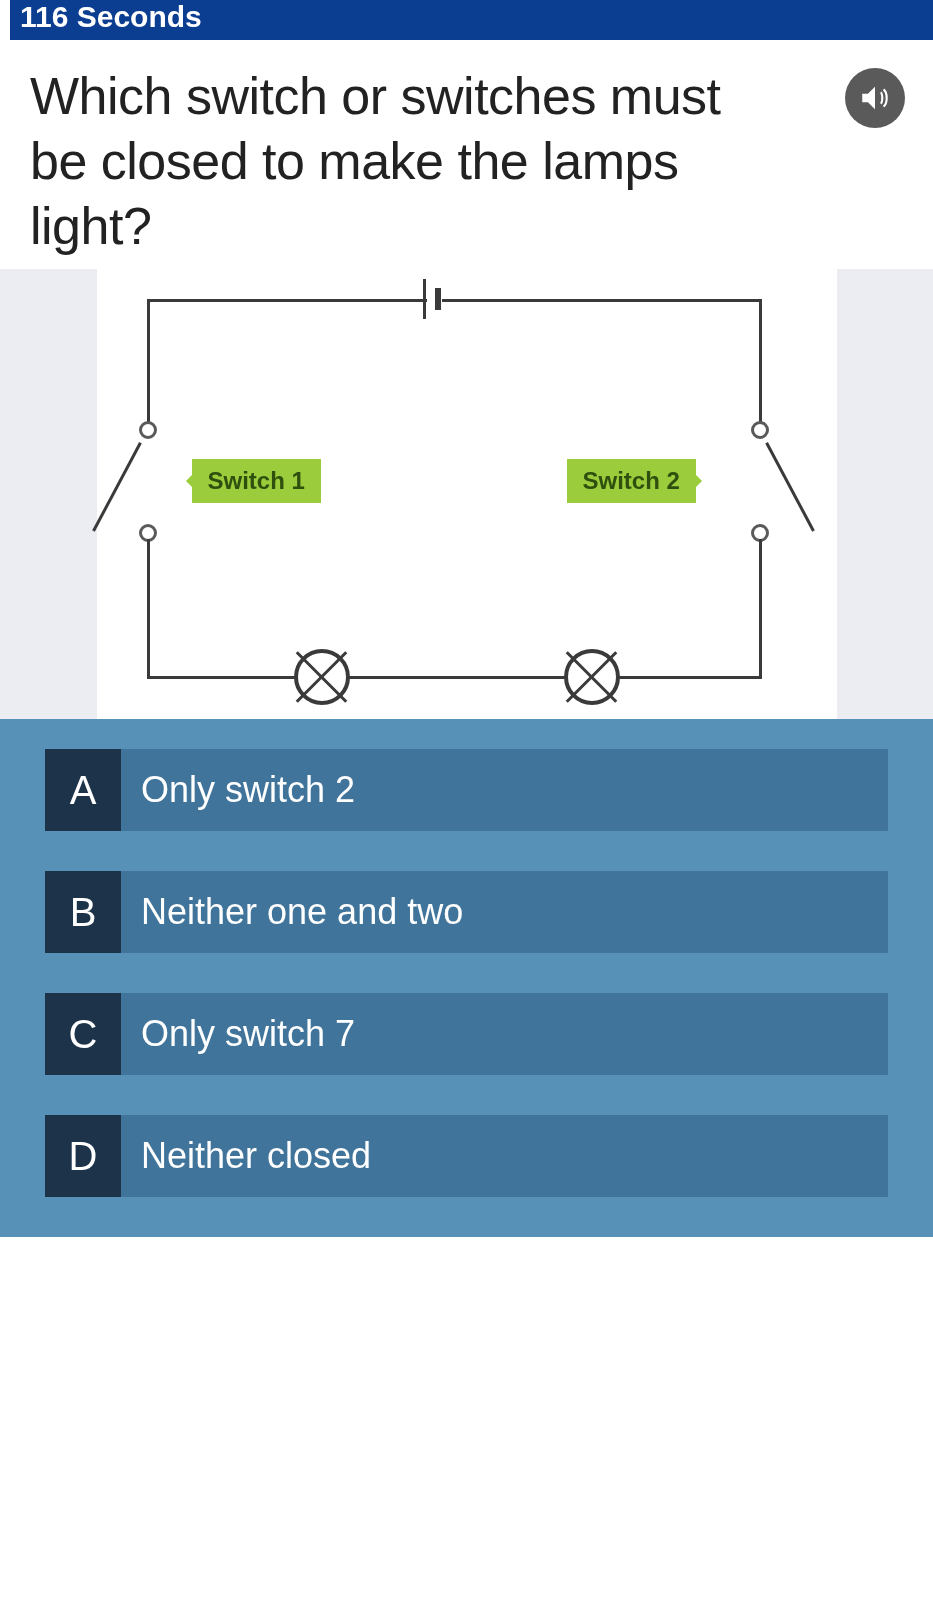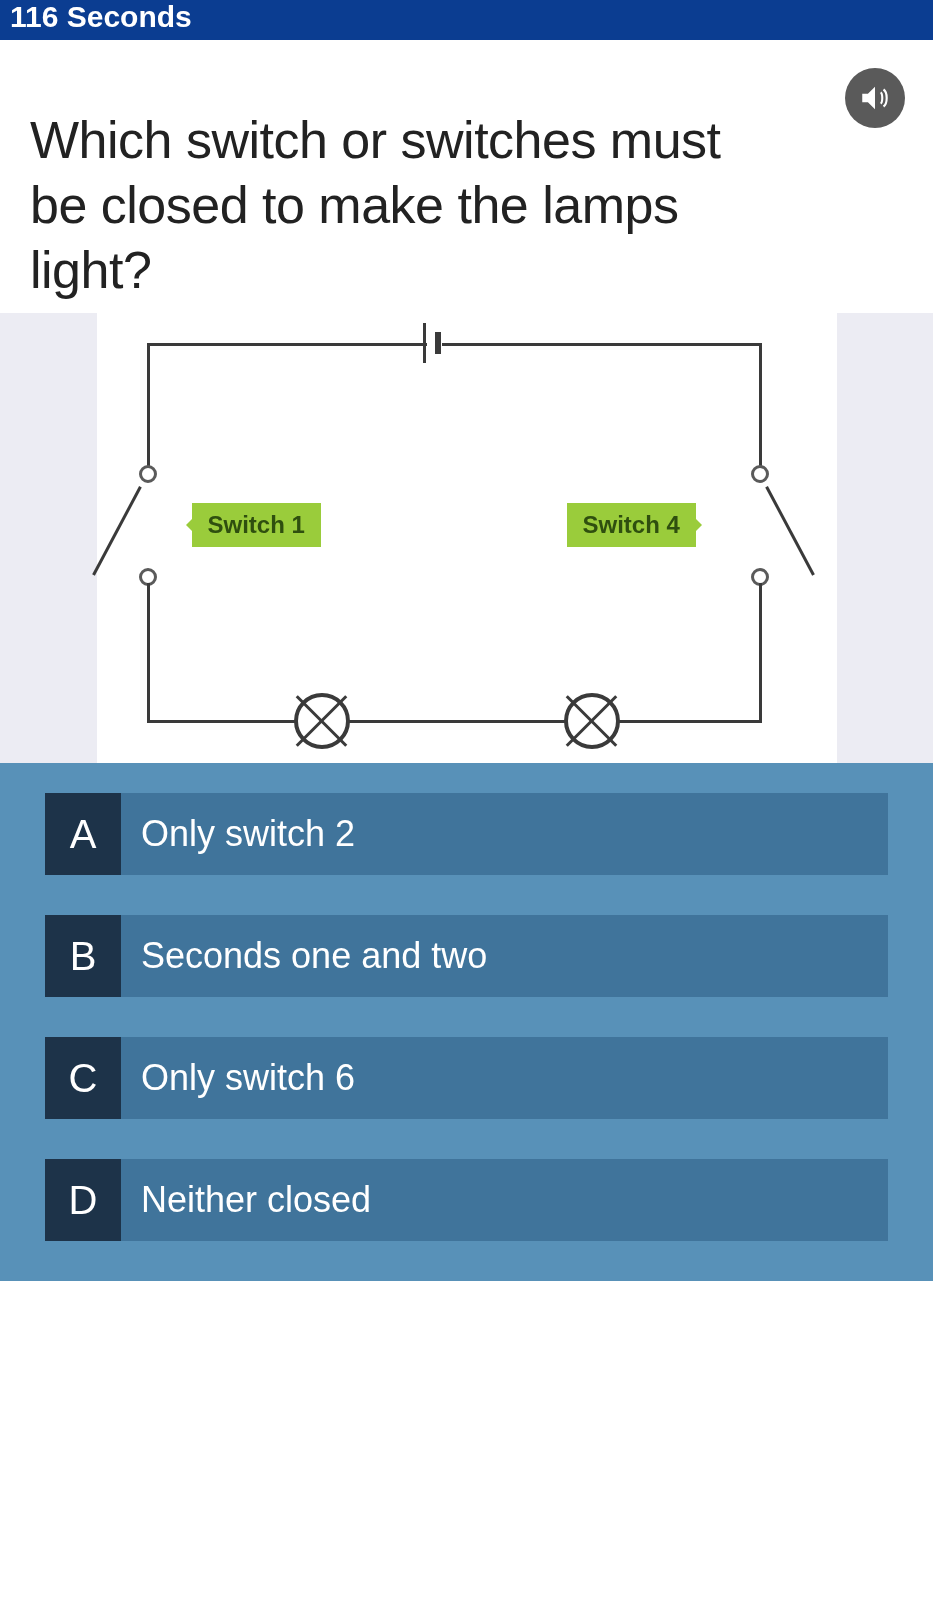--- a/index.html
+++ b/index.html
@@ -9,34 +9,34 @@
       background: #fff;
     }
     .timer-bar {
       background: #0b3d91;
       color: #fff;
       padding: 0 10px 6px 10px;
       font-size: 30px;
       font-weight: 600;
       display: flex;
       align-items: flex-start;
+      margin-left: 10px;
     }
     .question-area {
       background: #fff;
       padding: 24px 30px 10px 30px;
       position: relative;
     }
     .question-text {
       font-size: 52px;
       font-weight: 300;
       color: #222;
       line-height: 1.25;
       letter-spacing: -0.5px;
       max-width: 700px;
-      margin-top: 44px;
     }
     .sound-button {
       position: absolute;
       top: 28px;
       right: 28px;
       width: 60px;
       height: 60px;
       border-radius: 50%;
       background: #5a5a5a;
       display: flex;
@@ -177,34 +177,34 @@
     <div class="node node-r1"></div>
     <div class="switch-arm-right"></div>
     <div class="node node-r2"></div>
     <div class="wire wire-right-bottom"></div>
     <div class="wire wire-bot-1"></div>
     <div class="wire wire-bot-2"></div>
     <div class="wire wire-bot-3"></div>
     <div class="lamp lamp-1"></div>
     <div class="lamp lamp-2"></div>
     <div class="switch-label switch-label-1">Switch 1</div>
-    <div class="switch-label switch-label-2">Switch 4</div>
+    <div class="switch-label switch-label-2">Switch 2</div>
   </div>
 </div>
 
 <div class="answers-area">
   <div class="answer-option">
     <div class="answer-letter">A</div>
     <div class="answer-text">Only switch 2</div>
   </div>
   <div class="answer-option">
     <div class="answer-letter">B</div>
-    <div class="answer-text">Seconds one and two</div>
+    <div class="answer-text">Neither one and two</div>
   </div>
   <div class="answer-option">
     <div class="answer-letter">C</div>
-    <div class="answer-text">Only switch 6</div>
+    <div class="answer-text">Only switch 7</div>
   </div>
   <div class="answer-option">
     <div class="answer-letter">D</div>
     <div class="answer-text">Neither closed</div>
   </div>
 </div>
 
 </body></html>

